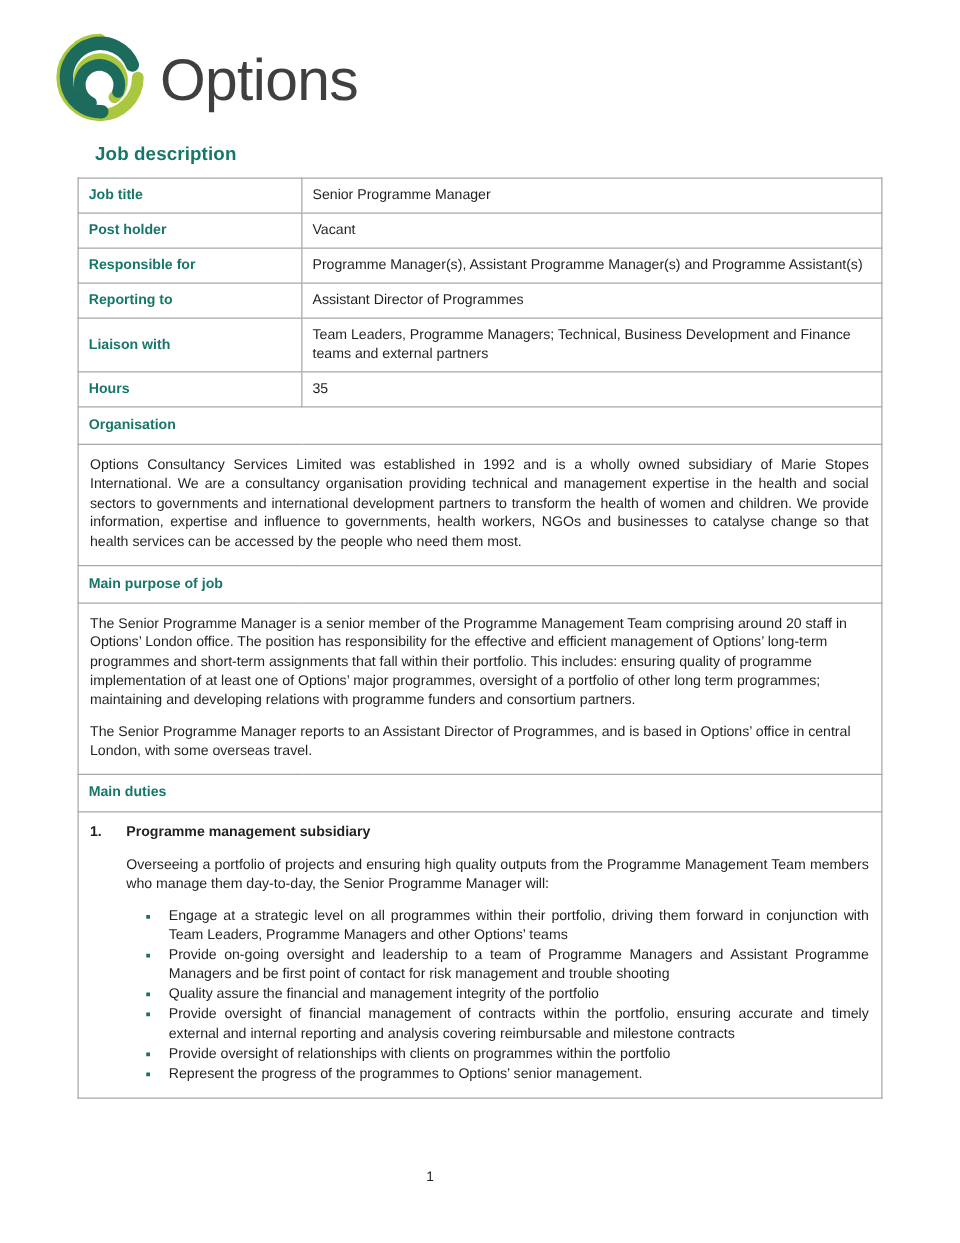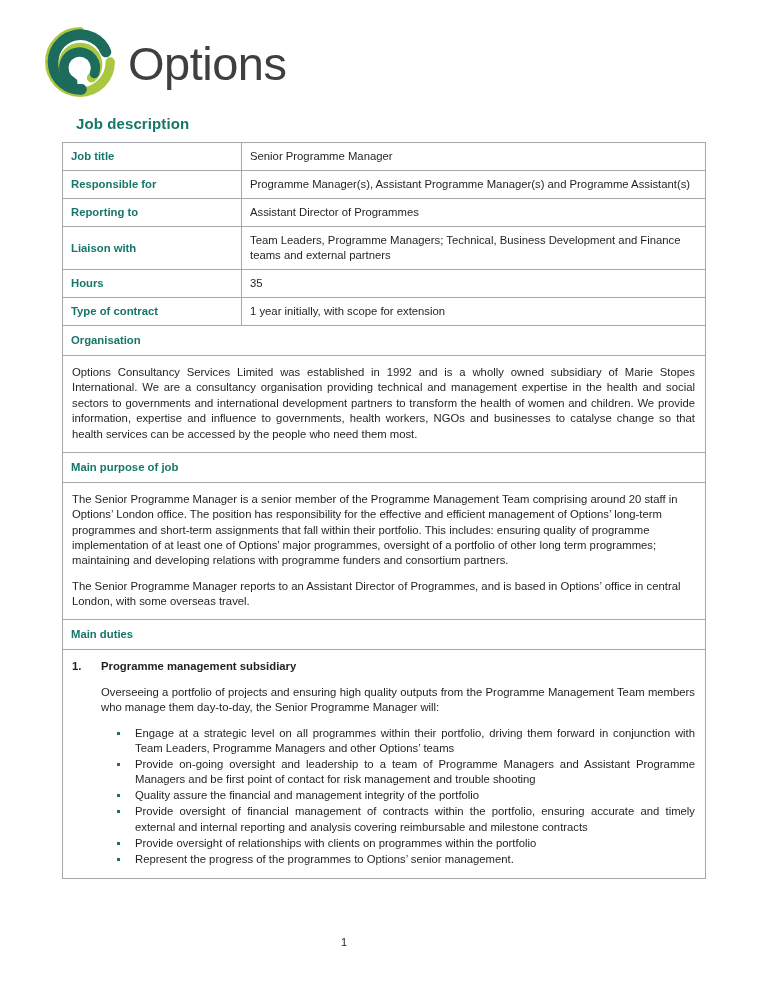--- a/index.html
+++ b/index.html
@@ -177,38 +177,38 @@
 
   <div class="doc-heading">Job description</div>
 
   <table class="jd-table">
     <tbody>
       <tr>
         <td class="label">Job title</td>
         <td class="value">Senior Programme Manager</td>
       </tr>
       <tr>
+        <td class="label">Post holder</td>
+        <td class="value">Vacant</td>
+      </tr>
+      <tr>
         <td class="label">Responsible for</td>
         <td class="value">Programme Manager(s), Assistant Programme Manager(s) and Programme Assistant(s)</td>
       </tr>
       <tr>
         <td class="label">Reporting to</td>
         <td class="value">Assistant Director of Programmes</td>
       </tr>
       <tr>
         <td class="label">Liaison with</td>
         <td class="value">Team Leaders, Programme Managers; Technical, Business Development and Finance teams and external partners</td>
       </tr>
       <tr>
         <td class="label">Hours</td>
         <td class="value">35</td>
-      </tr>
-      <tr>
-        <td class="label">Type of contract</td>
-        <td class="value">1 year initially, with scope for extension</td>
       </tr>
 
       <tr class="section-head">
         <td colspan="2">Organisation</td>
       </tr>
       <tr>
         <td colspan="2" class="body justify">
           <p>Options Consultancy Services Limited was established in 1992 and is a wholly owned subsidiary of Marie Stopes International. We are a consultancy organisation providing technical and management expertise in the health and social sectors to governments and international development partners to transform the health of women and children. We provide information, expertise and influence to governments, health workers, NGOs and businesses to catalyse change so that health services can be accessed by the people who need them most.</p>
         </td>
       </tr>

